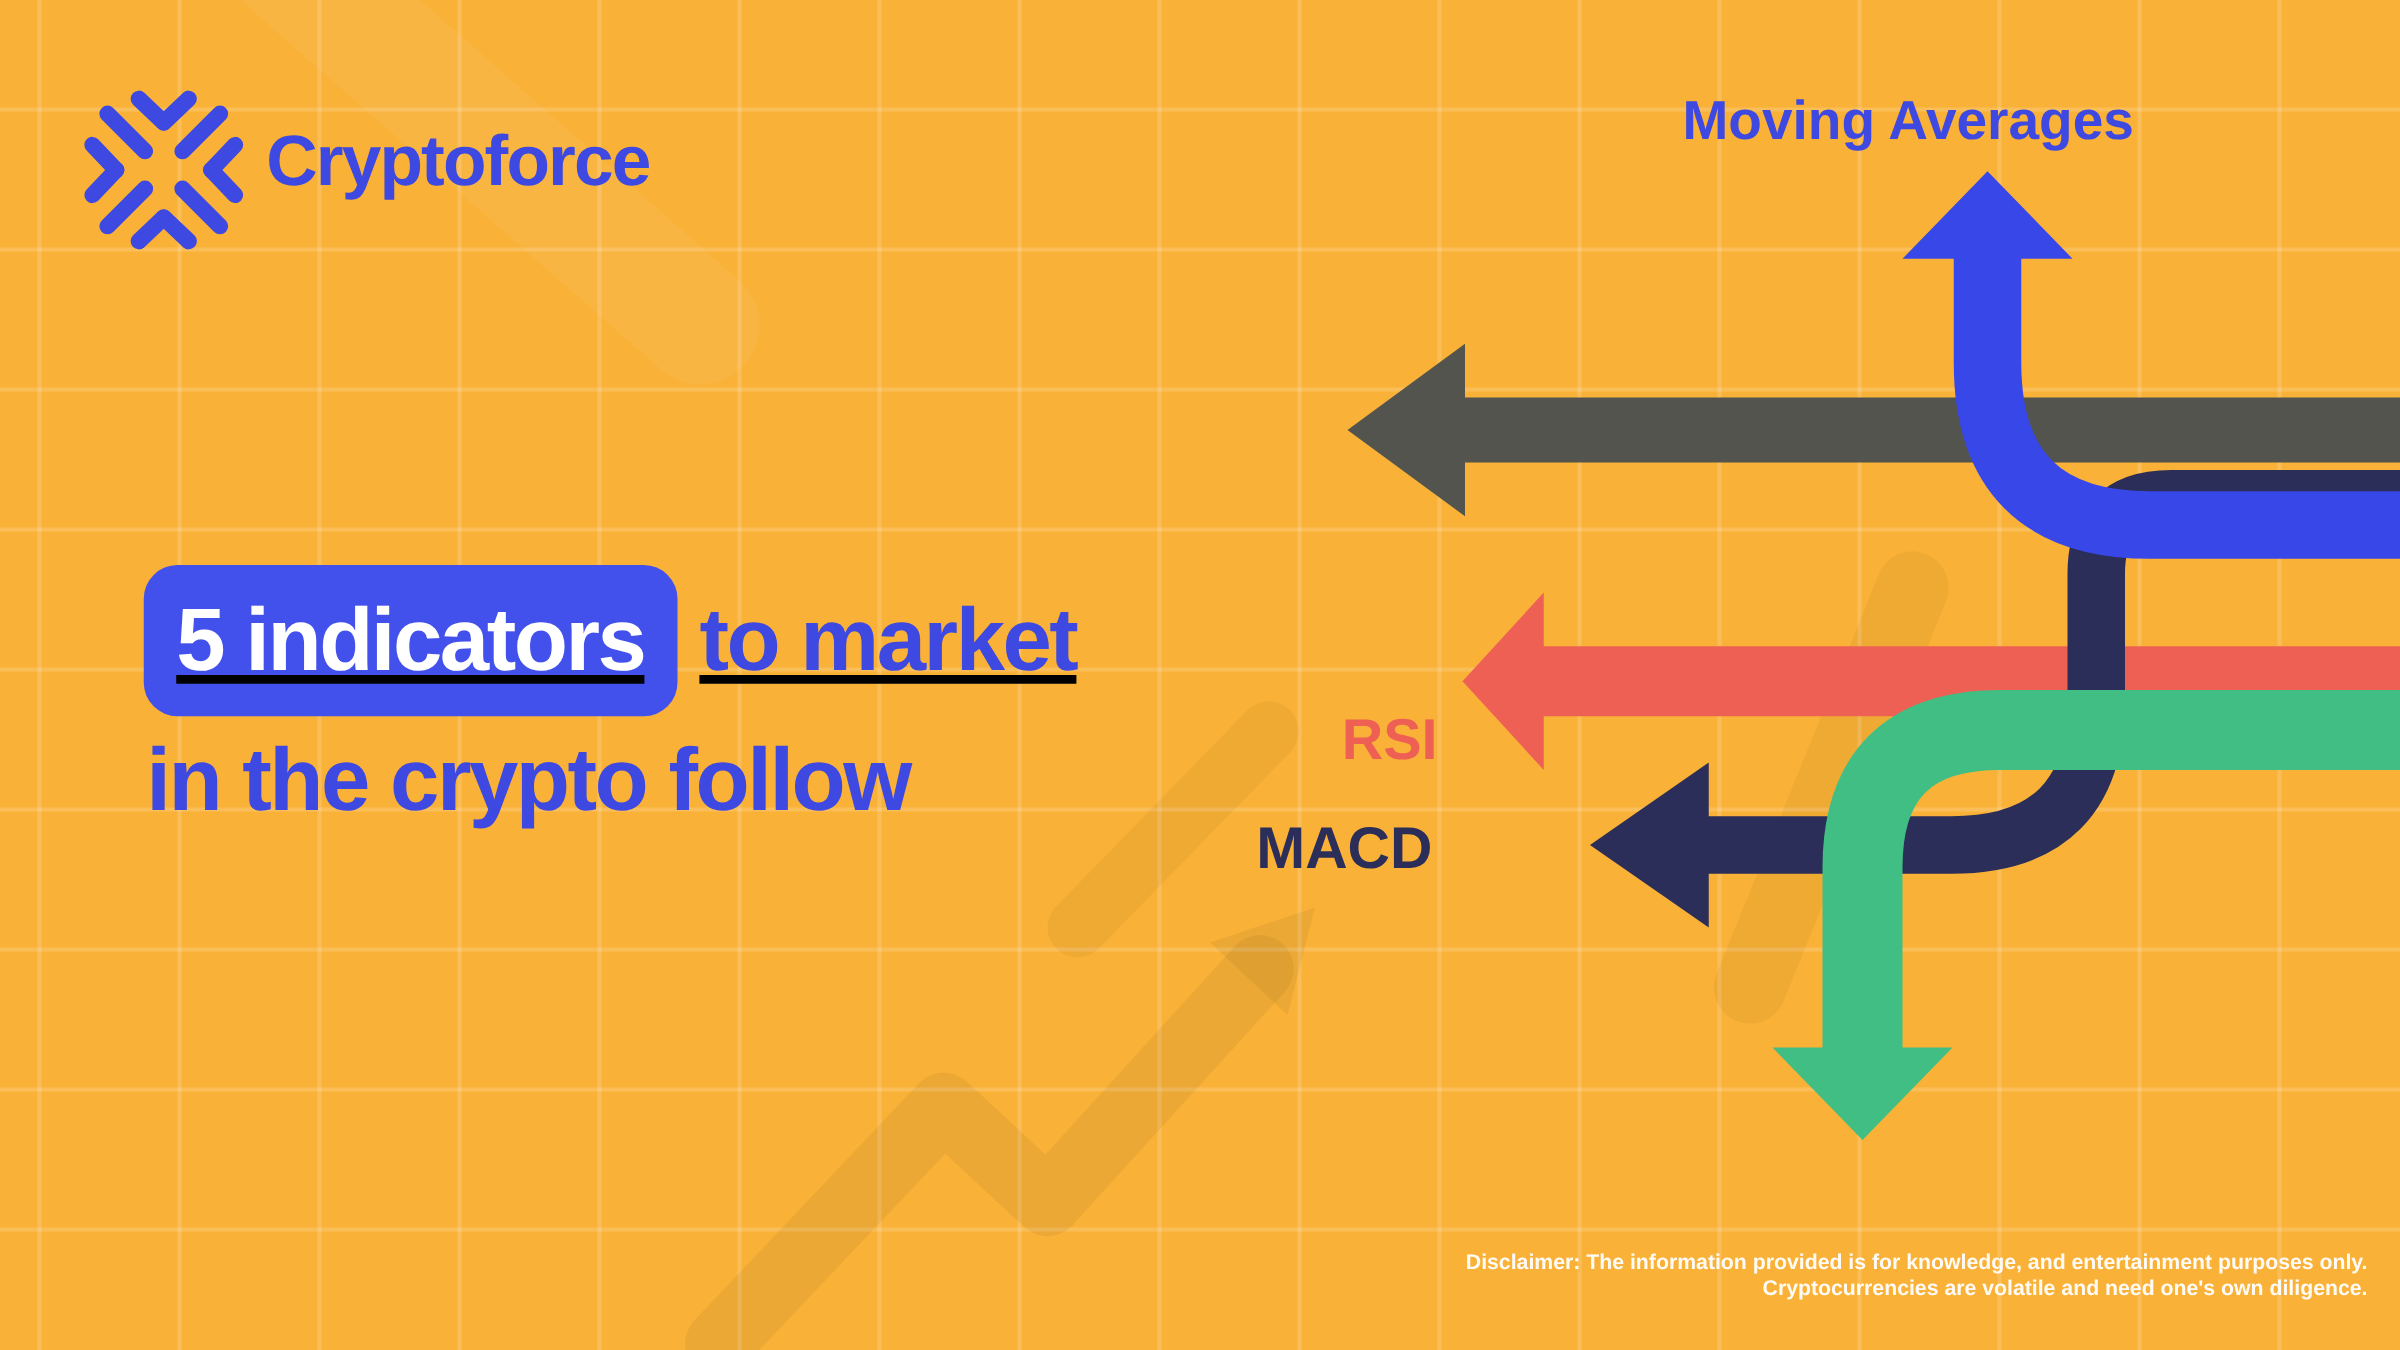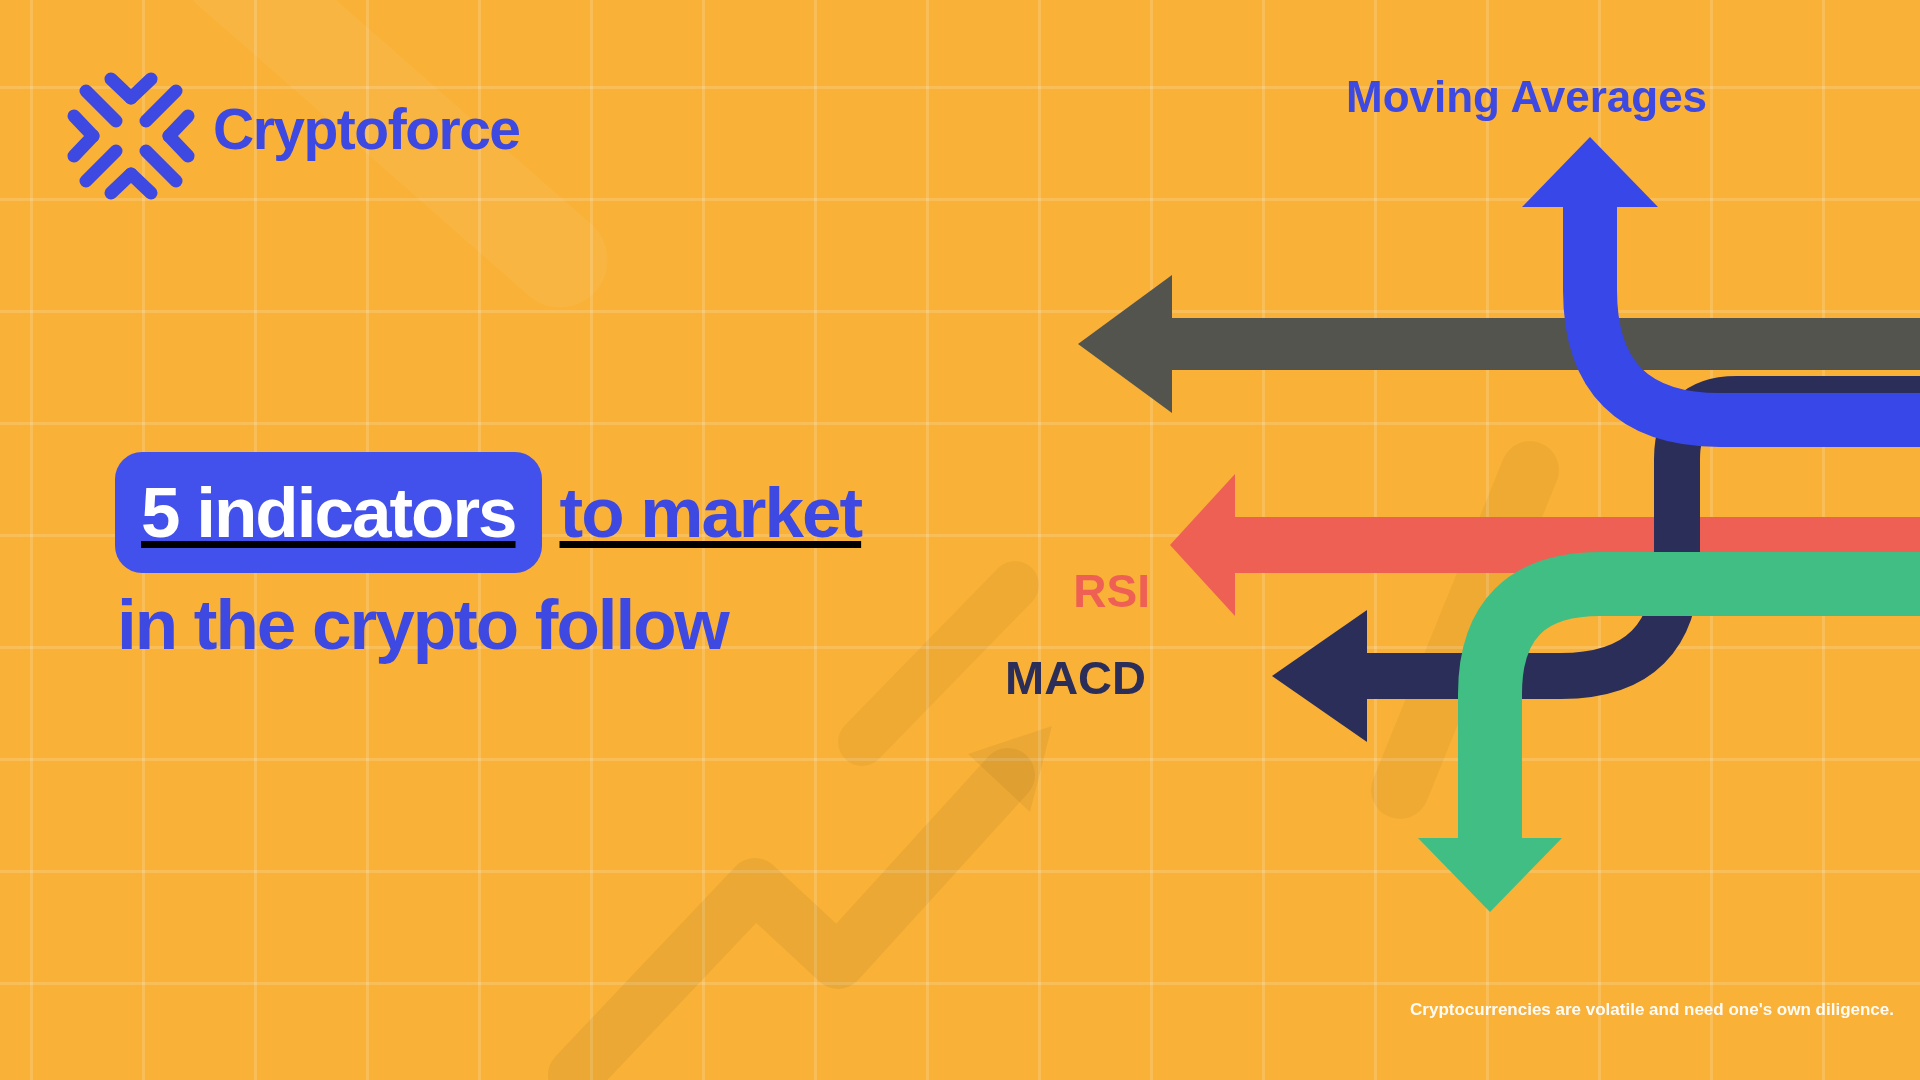--- a/index.html
+++ b/index.html
@@ -113,16 +113,17 @@
 
   <div class="abs" id="title-row">
     <div id="title-highlight-box">
       <span>5 indicators</span>
     </div>
     <span id="title-suffix">to market</span>
   </div>
   <div class="abs" id="title-line2">in the crypto follow</div>
 
   <div class="abs" id="disclaimer">
+    <div>Disclaimer: The information provided is for knowledge, and entertainment purposes only.</div>
     <div>Cryptocurrencies are volatile and need one's own diligence.</div>
   </div>
 
 </div>
 
 </body></html>

